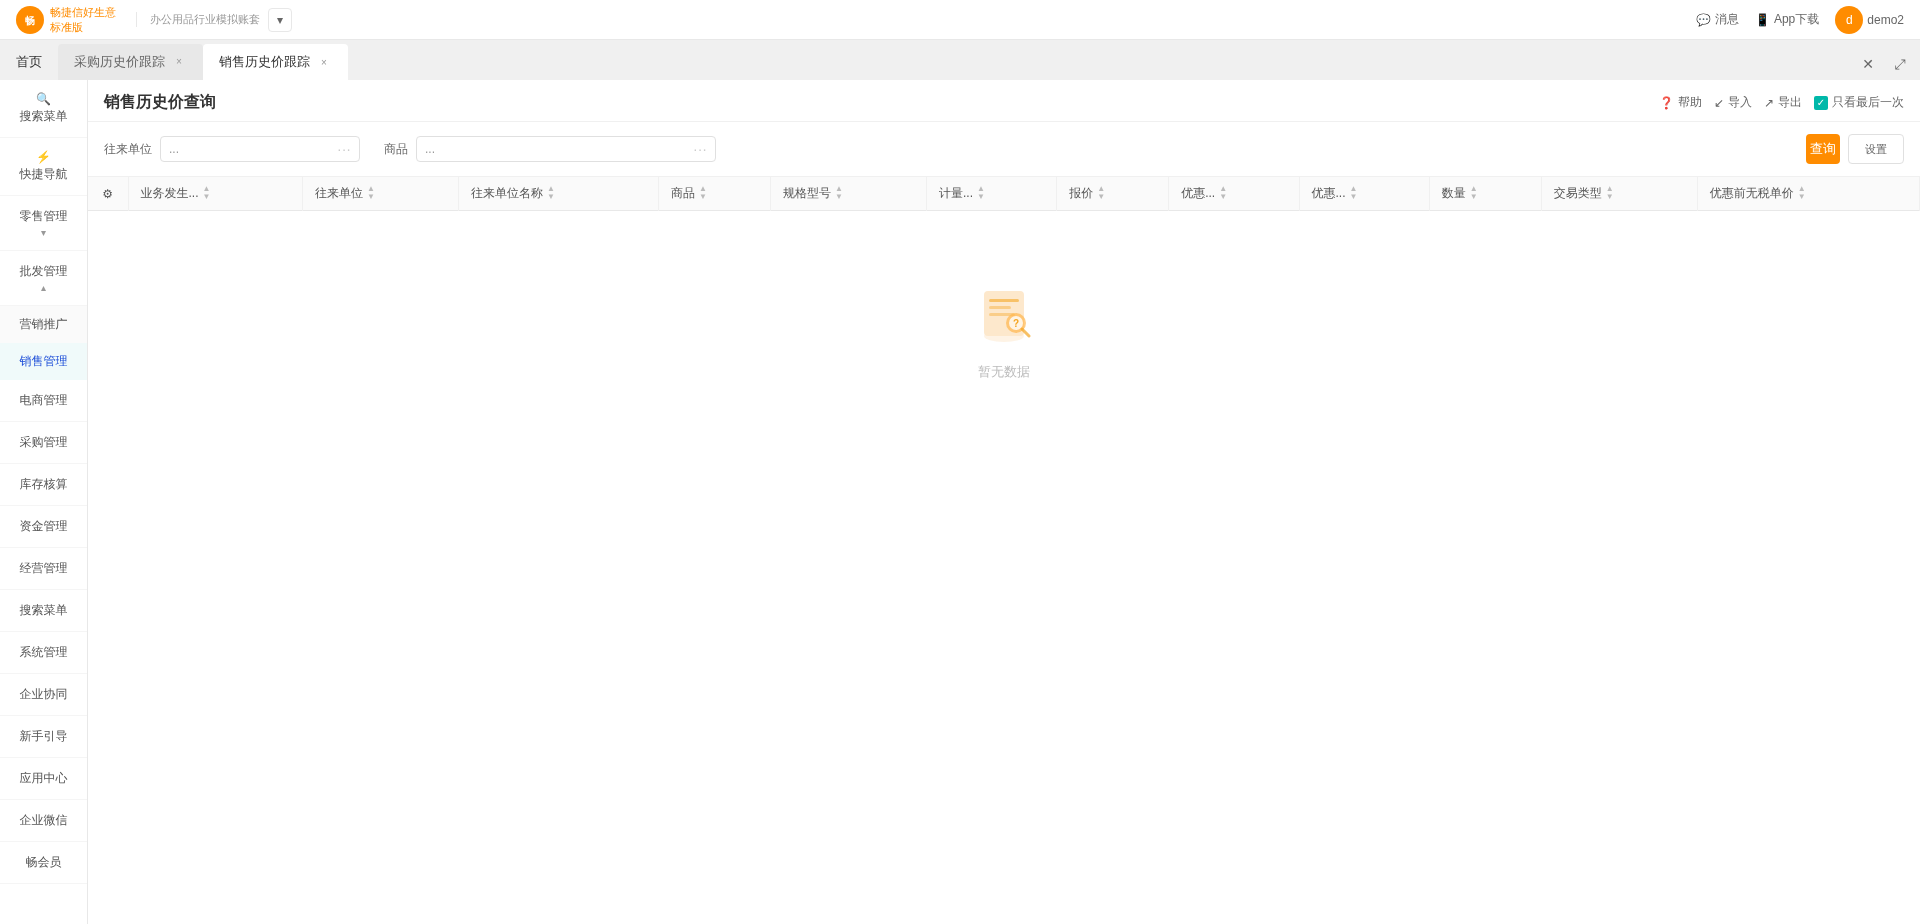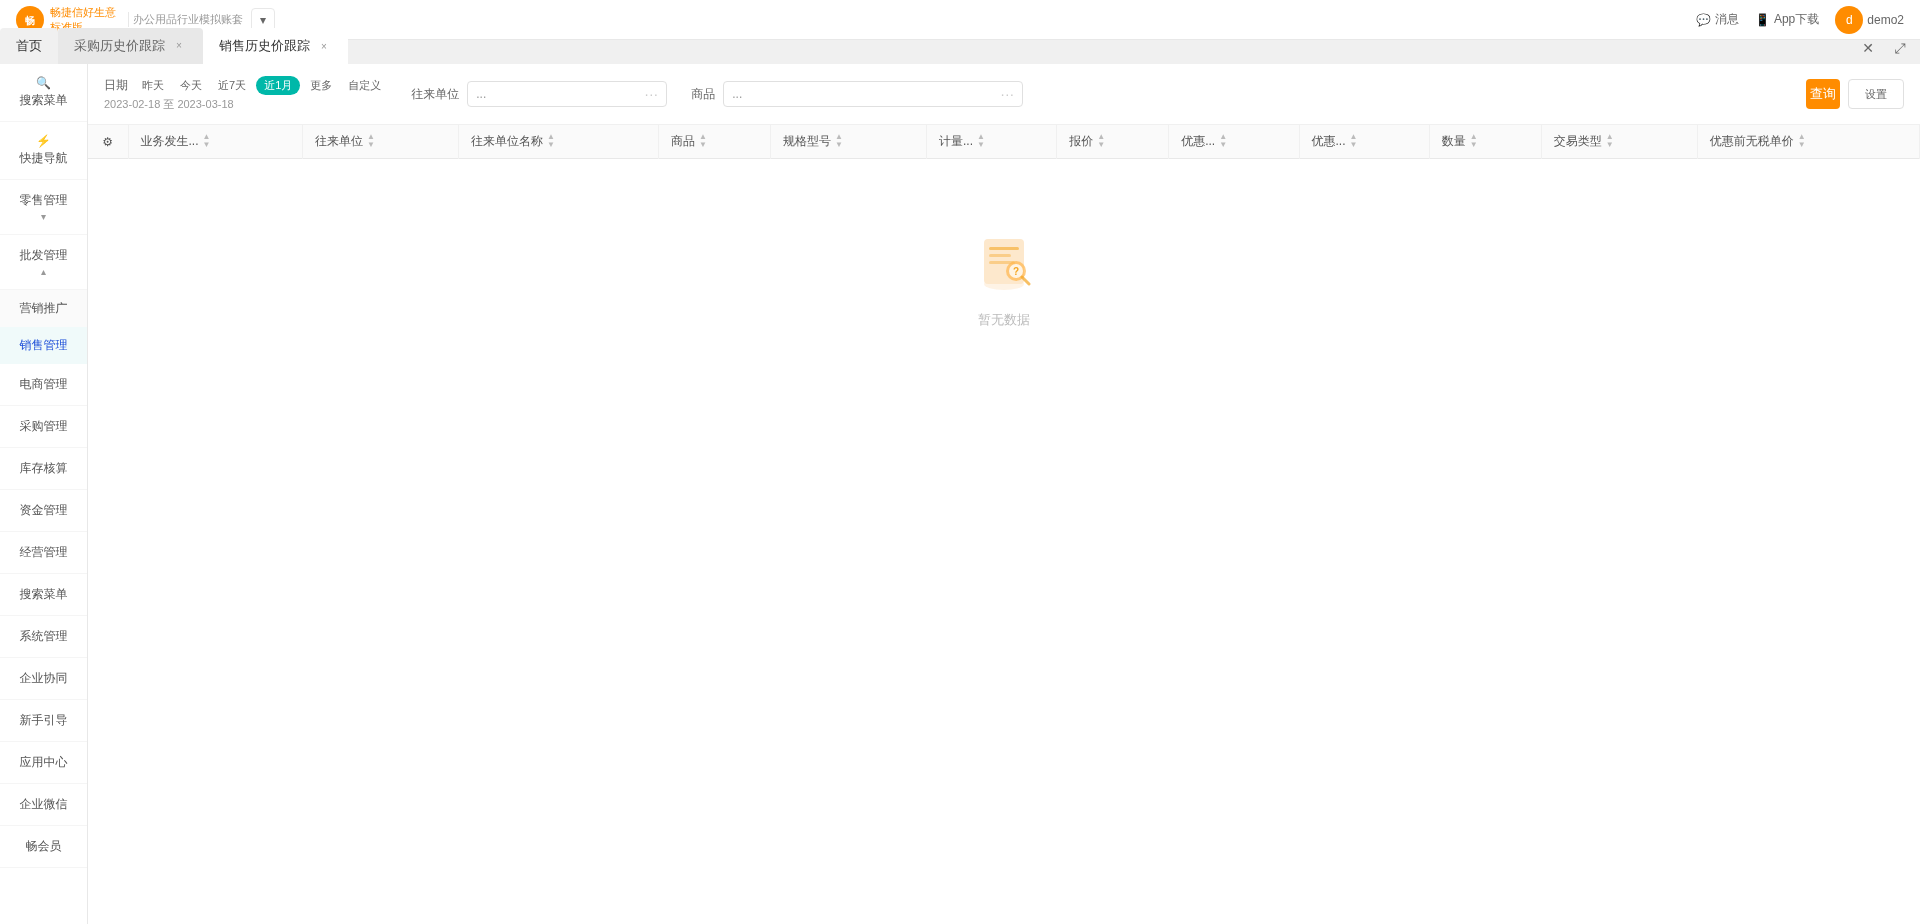--- a/index.html
+++ b/index.html
@@ -40,22 +40,22 @@
     }
     .logo-text {
       font-size: 11px;
       color: #ff8c00;
       line-height: 1.3;
     }
     .breadcrumb-label {
       font-size: 11px;
       color: #999;
       border-left: 1px solid #e8e8e8;
-      padding-left: 4px;
-      margin-left: 4px;
+      padding-left: 13px;
+      margin-left: 12px;
     }
     .workspace-selector {
       display: flex;
       align-items: center;
       gap: 4px;
       padding: 4px 8px;
       border: 1px solid #e8e8e8;
       border-radius: 4px;
       cursor: pointer;
       font-size: 12px;
@@ -81,21 +81,21 @@
       background: #ff8c00;
       display: flex;
       align-items: center;
       justify-content: center;
       color: white;
       font-size: 12px;
     }
 
     
     .tab-bar {
-      height: 24px;
+      height: 40px;
       background: #f0f0f0;
       display: flex;
       align-items: flex-end;
       padding-left: 0;
       flex-shrink: 0;
       border-bottom: none;
       position: relative;
     }
     .tab {
       height: 36px;
@@ -532,36 +532,43 @@
       <span>企业微信</span>
     </div>
     <div class="sidebar-item">
       <span>畅会员</span>
     </div>
   </div>
 
   <div class="content-area">
     <div class="query-page">
 
+      <div class="page-title-bar">
+        <span class="page-title">销售历史价查询</span>
+        <div class="page-actions">
+          <div class="page-action-btn">
+            <span>❓</span>
+            <span>帮助</span>
+          </div>
+          <div class="page-action-btn">
+            <span>↙</span>
+            <span>导入</span>
+          </div>
+          <div class="page-action-btn">
+            <span>↗</span>
+            <span>导出</span>
+          </div>
+          <label class="checkbox-label">
+            <div class="checkbox-checked">✓</div>
+            <span>只看最后一次</span>
+          </label>
+        </div>
+      </div>
 
       <div class="filter-bar">
-        <div class="date-filter-group">
-          <div class="filter-group">
-            <span class="filter-label">日期</span>
-            <div class="quick-dates">
-              <span class="quick-date-btn">昨天</span>
-              <span class="quick-date-btn">今天</span>
-              <span class="quick-date-btn">近7天</span>
-              <span class="quick-date-btn active">近1月</span>
-              <span class="quick-date-btn">更多</span>
-              <span class="quick-date-btn">自定义</span>
-            </div>
-          </div>
-          <div class="date-range-text">2023-02-18 至 2023-03-18</div>
-        </div>
 
         <div class="filter-group">
           <span class="filter-label">往来单位</span>
           <div class="filter-input">
             <span class="filter-input-text">...</span>
             <span class="filter-dots">···</span>
           </div>
         </div>
 
         <div class="filter-group">

